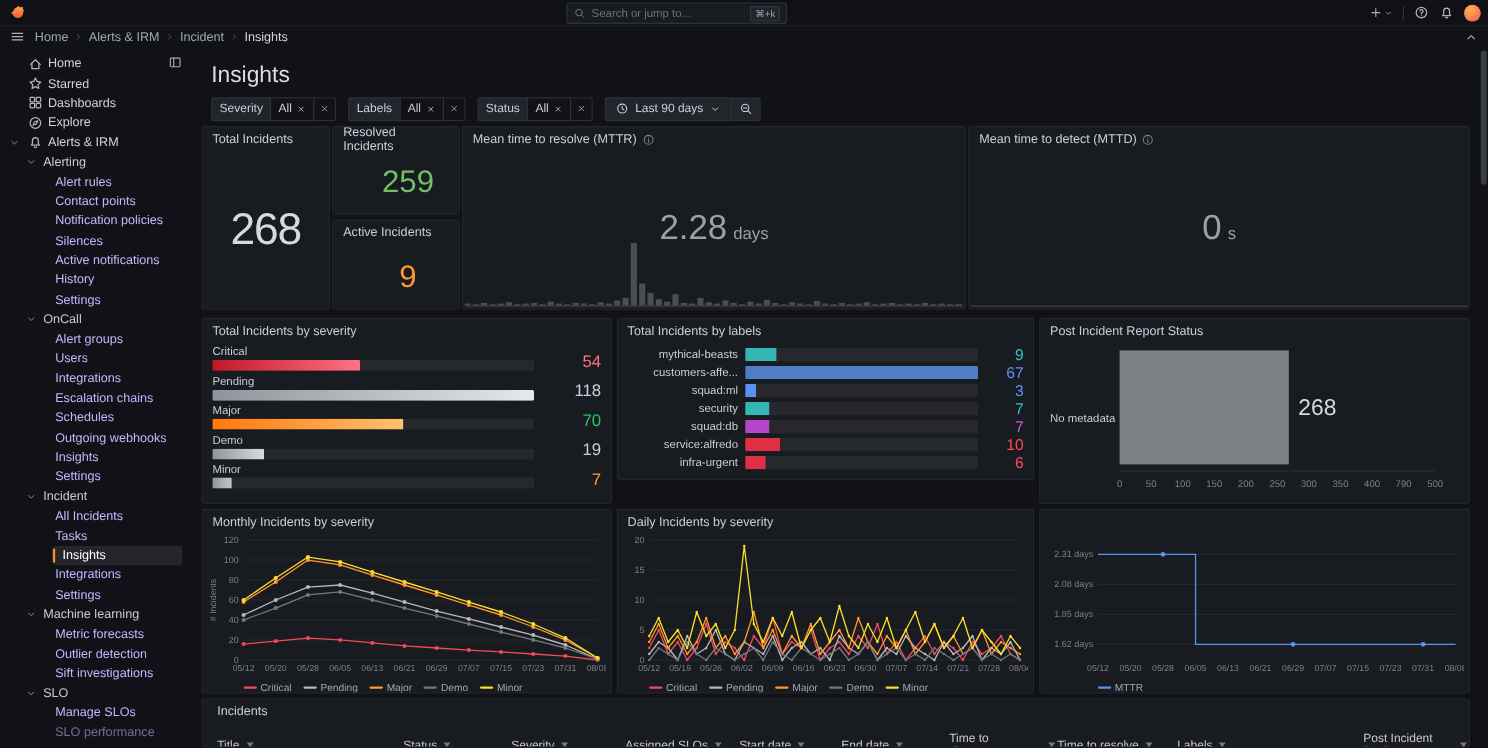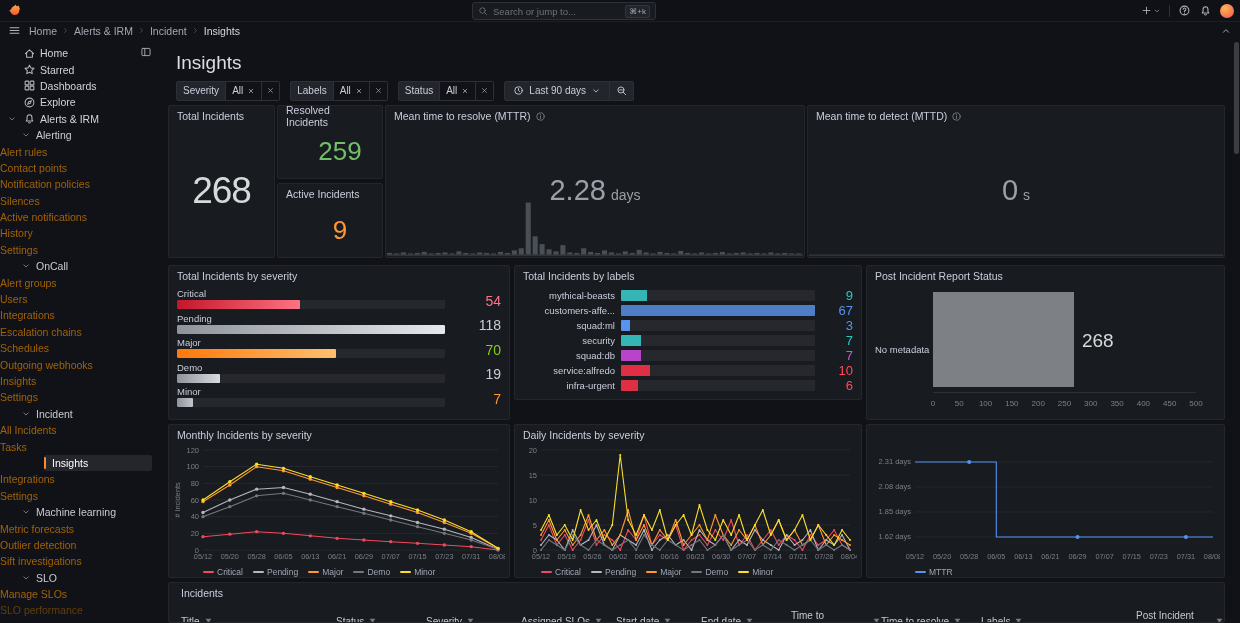--- a/index.html
+++ b/index.html
@@ -30,21 +30,21 @@
   
   .sidebar{position:absolute;left:0;top:40px;width:160px;bottom:0;overflow:hidden;}
   .nav-list{padding-top:5px;}
   .nav-item{height:16.4px;display:flex;align-items:center;gap:4px;cursor:pointer;position:relative;box-sizing:border-box;}
   .nav-item .chev{width:12px;display:flex;justify-content:center;color:#8a8e95;flex:0 0 auto;}
   .nav-item .spacer{width:12px;flex:0 0 auto;}
   .nav-item .nico{width:14px;display:flex;justify-content:center;color:#b0b3ba;flex:0 0 auto;}
   .nav-item span.lbl{font-size:10.5px;white-space:nowrap;overflow:hidden;}
   .nav-item.lvl0{padding-left:6px;color:#d2d3d7;}
   .nav-item.lvl1{padding-left:20px;color:#c9cbd1;}
-  .nav-item.lvl2{color:#a16207;}
+  .nav-item.lvl2{padding-left:46px;color:#c4b5fd;}
   .nav-item.active{margin-left:44px;margin-right:8px;padding-left:8px;background:#24262c;border-radius:2px;color:#ffffff;}
   .nav-item.active::before{content:"";position:absolute;left:0;top:2px;bottom:2px;width:2px;background:#ff8833;border-radius:1px;}
   .nav-list .nav-item:last-child{opacity:.55;}
   .dock{position:absolute;right:8px;top:6px;color:#9fa7b3;cursor:pointer;}
   
   .page-title{position:absolute;left:176px;top:52px;font-size:19px;font-weight:500;color:#dcdde0;margin:0;}
   .filters{position:absolute;left:176px;top:80px;display:flex;gap:10px;align-items:center;height:21px;}
   .filter-group{display:flex;align-items:stretch;height:20px;}
   .f-label{background:#22252b;border:1px solid #2e3036;border-radius:2px 0 0 2px;padding:0 6px;font-size:10px;display:flex;align-items:center;color:#ccccdc;}
   .f-chip{border:1px solid #2e3036;border-left:0;padding:0 6px;font-size:10px;display:flex;align-items:center;gap:4px;color:#ccccdc;cursor:pointer;}
@@ -612,21 +612,21 @@
           </div>
           <div class="sg-value" style="color: rgb(204, 204, 220);">118</div>
         </div>
         <div class="sg-row">
           <div class="sg-main">
             <div class="sg-label">Major</div>
             <div class="sg-track">
               <div class="sg-fill" style="width: 59.322%; background: linear-gradient(90deg, rgb(255, 120, 10), rgb(255, 192, 110));"></div>
             </div>
           </div>
-          <div class="sg-value" style="color: #84cc16;">70</div>
+          <div class="sg-value" style="color: #22c55e;">70</div>
         </div>
         <div class="sg-row">
           <div class="sg-main">
             <div class="sg-label">Demo</div>
             <div class="sg-track">
               <div class="sg-fill" style="width: 16.1017%; background: linear-gradient(90deg, rgb(142, 147, 155), rgb(217, 219, 224));"></div>
             </div>
           </div>
           <div class="sg-value" style="color: rgb(204, 204, 220);">19</div>
         </div>
@@ -711,21 +711,21 @@
           <div class="rs-axisline"></div>
           <span class="rs-tick" style="left: 0%;">0</span>
           <span class="rs-tick" style="left: 10%;">50</span>
           <span class="rs-tick" style="left: 20%;">100</span>
           <span class="rs-tick" style="left: 30%;">150</span>
           <span class="rs-tick" style="left: 40%;">200</span>
           <span class="rs-tick" style="left: 50%;">250</span>
           <span class="rs-tick" style="left: 60%;">300</span>
           <span class="rs-tick" style="left: 70%;">350</span>
           <span class="rs-tick" style="left: 80%;">400</span>
-          <span class="rs-tick" style="left: 90%;">450</span>
+          <span class="rs-tick" style="left: 90%;">790</span>
           <span class="rs-tick" style="left: 100%;">500</span>
         </div>
       </div>
   </section>
 
   <section class="panel p-monthly">
     <div class="ptitle">
         <span>Monthly Incidents by severity</span>
       </div>
     <div class="chartbox"><svg width="332" height="116">

